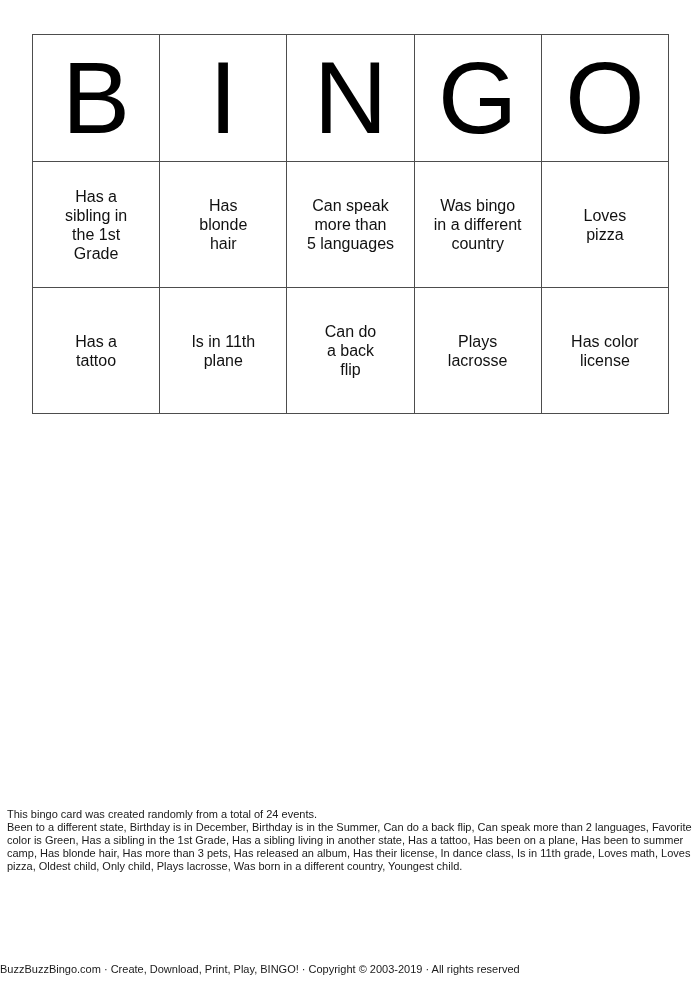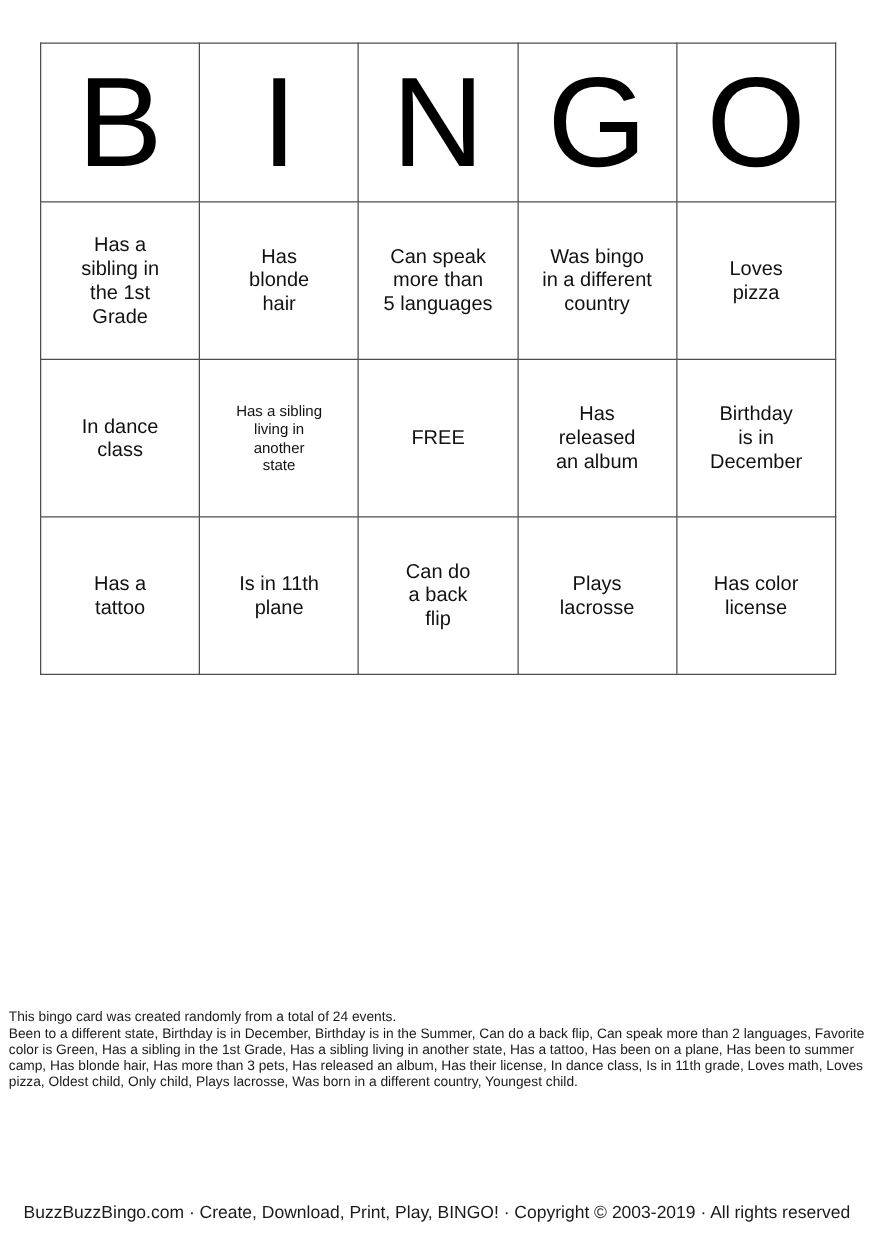--- a/index.html
+++ b/index.html
@@ -55,22 +55,21 @@
     width: 690px;
     font-size: 11px;
     line-height: 13px;
     color: #1a1a1a;
   }
   .footer {
     position: absolute;
     left: 0;
     top: 961px;
     width: 699px;
-    text-align: center;
-    font-size: 14px;
+    font-size: 11px;
     line-height: 16px;
     color: #1a1a1a;
   }
 </style>
 </head>
 <body>
 
 <div class="page">
 
   <table class="card">
@@ -93,35 +92,20 @@
       <td>Can speak
 more than
 5 languages</td>
       <td>Was bingo
 in a different
 country</td>
       <td>Loves
 pizza</td>
     </tr>
     <tr class="body-row">
-      <td>In dance
-class</td>
-      <td class="small">Has a sibling
-living in
-another
-state</td>
-      <td>FREE</td>
-      <td>Has
-released
-an album</td>
-      <td>Birthday
-is in
-December</td>
-    </tr>
-    <tr class="body-row">
       <td>Has a
 tattoo</td>
       <td>Is in 11th
 plane</td>
       <td>Can do
 a back
 flip</td>
       <td>Plays
 lacrosse</td>
       <td>Has color

